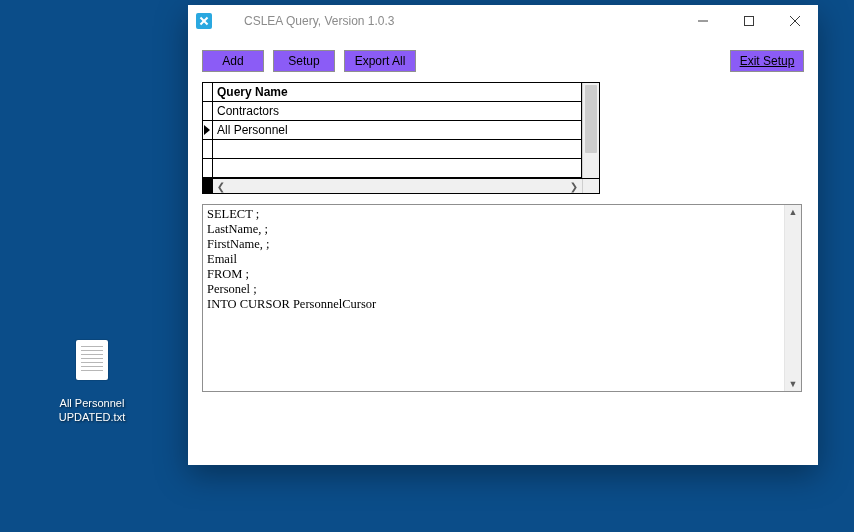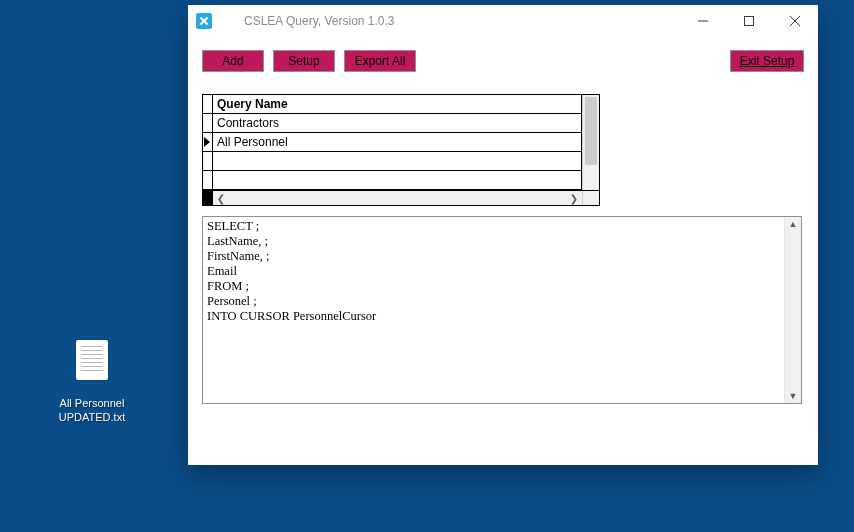--- a/index.html
+++ b/index.html
@@ -133,34 +133,34 @@
 
     .toolbar {
       display: flex;
       gap: 9px;
       align-items: flex-start;
     }
     .toolbar .spacer { flex: 1 1 auto; }
 
     .btn {
       font: 12px/1 "Segoe UI", Tahoma, Arial, sans-serif;
-      background: #be185d;
+      background: #8b5cf6;
       border: 1px solid #8f8f8f;
       padding: 3px 0;
       min-width: 62px;
       height: 22px;
       text-align: center;
       cursor: default;
     }
     .btn.wide { min-width: 72px; }
     .btn.exit { min-width: 74px; text-decoration: underline; }
 
     
     .grid-wrap {
-      margin-top: 22px;
+      margin-top: 10px;
       width: 398px;
       height: 112px;
       display: flex;
       flex-direction: column;
       user-select: none;
     }
     .grid-body {
       flex: 1 1 auto;
       display: flex;
       border: 1px solid #000;

